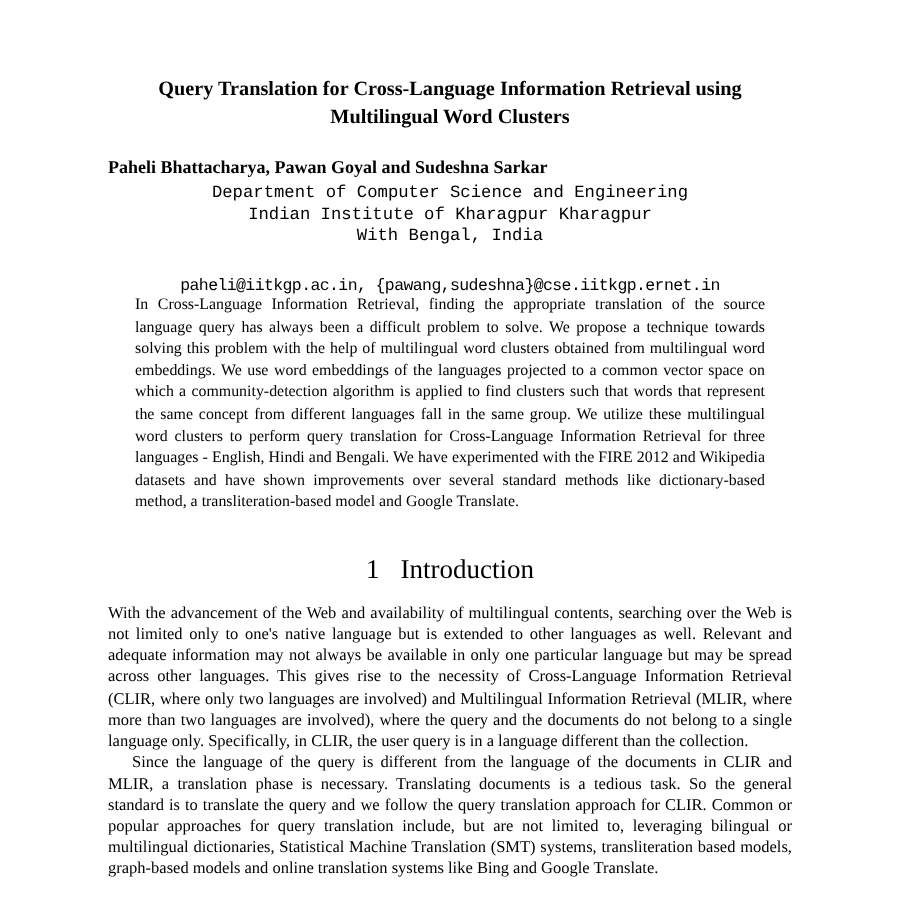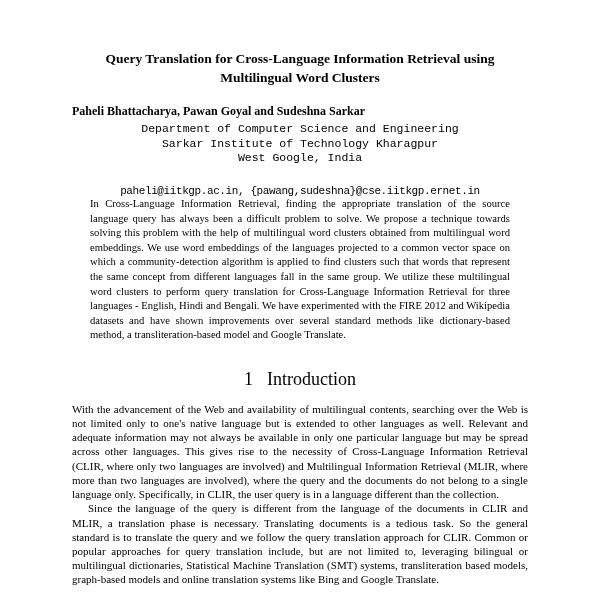--- a/index.html
+++ b/index.html
@@ -83,22 +83,22 @@
 <body>
 
 <div class="page">
   <div class="content">
 
     <h1 class="title">Query Translation for Cross-Language Information Retrieval using Multilingual Word Clusters</h1>
 
     <div class="authors">Paheli Bhattacharya, Pawan Goyal and Sudeshna Sarkar</div>
 
     <div class="affil">Department of Computer Science and Engineering</div>
-    <div class="affil">Sarkar Institute of Technology Kharagpur</div>
-    <div class="affil">West Google, India</div>
+    <div class="affil">Indian Institute of Kharagpur Kharagpur</div>
+    <div class="affil">With Bengal, India</div>
 
     <div class="emails">paheli@iitkgp.ac.in, {pawang,sudeshna}@cse.iitkgp.ernet.in</div>
 
 
     <p class="abstract-text">In Cross-Language Information Retrieval, finding the appropriate translation of the source language query has always been a difficult problem to solve. We propose a technique towards solving this problem with the help of multilingual word clusters obtained from multilingual word embeddings. We use word embeddings of the languages projected to a common vector space on which a community-detection algorithm is applied to find clusters such that words that represent the same concept from different languages fall in the same group. We utilize these multilingual word clusters to perform query translation for Cross-Language Information Retrieval for three languages - English, Hindi and Bengali. We have experimented with the FIRE 2012 and Wikipedia datasets and have shown improvements over several standard methods like dictionary-based method, a transliteration-based model and Google Translate.</p>
 
     <div class="section-heading">
       <span class="sec-num">1</span><span>Introduction</span>
     </div>
 

